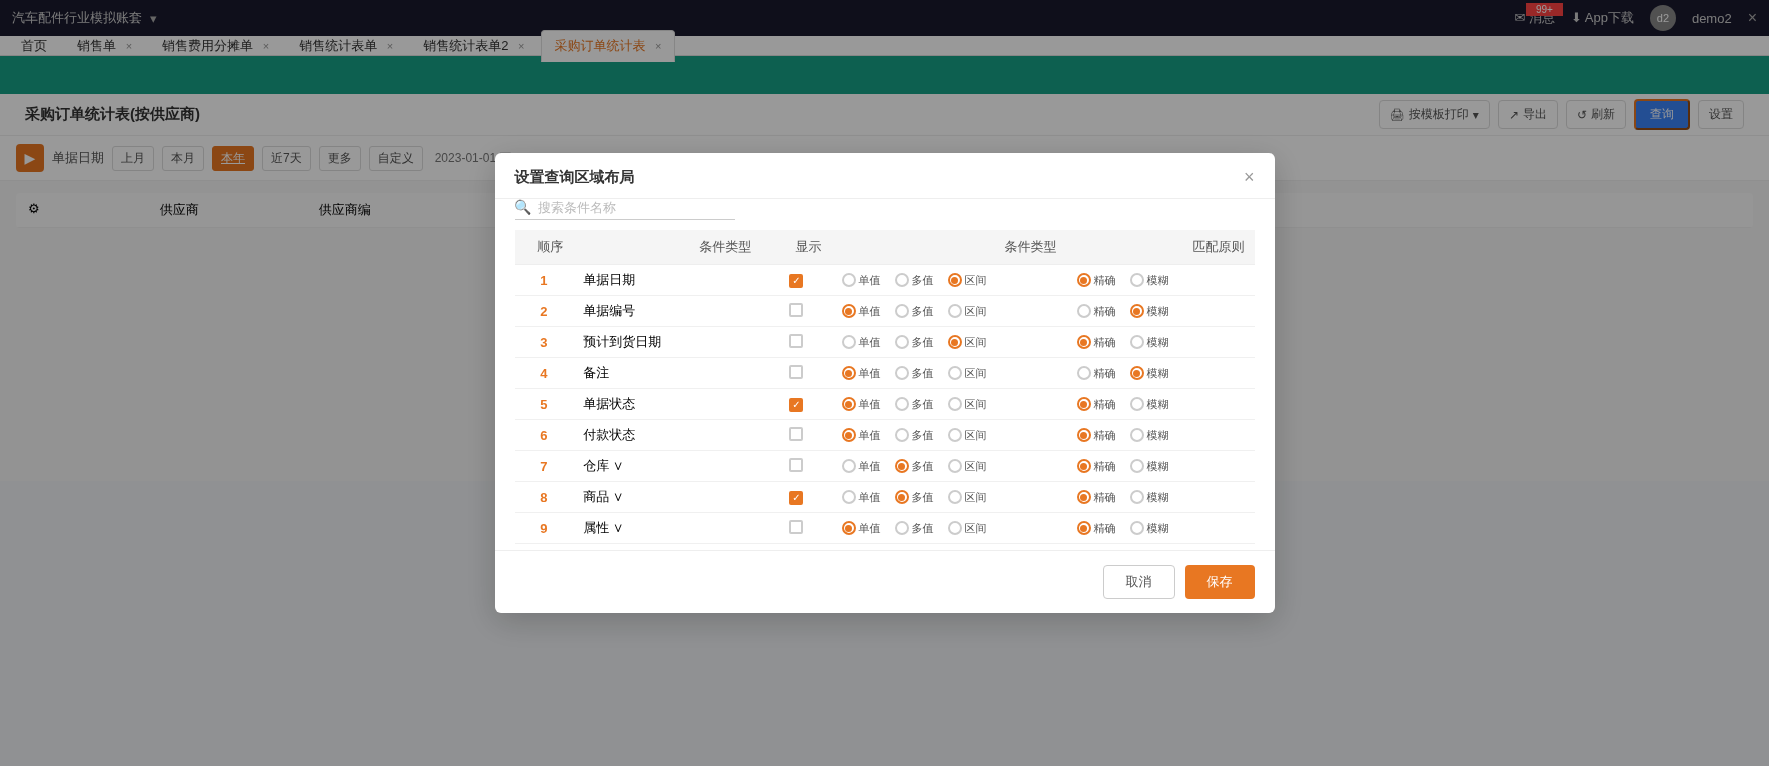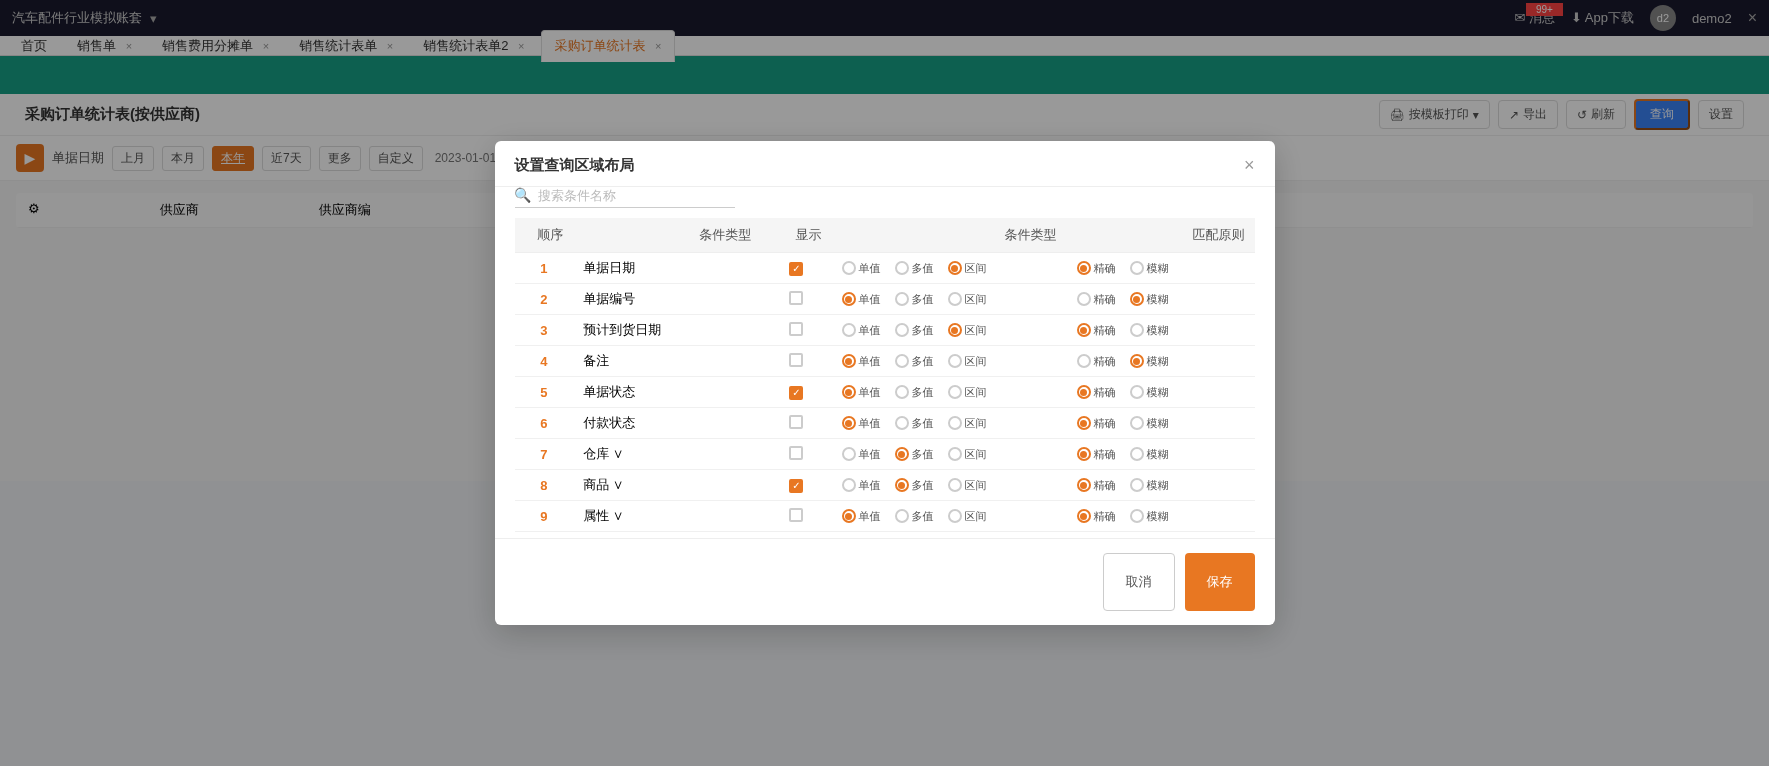--- a/index.html
+++ b/index.html
@@ -215,21 +215,21 @@
 
     
     .modal-footer {
       padding: 14px 20px;
       display: flex;
       justify-content: flex-end;
       gap: 10px;
       border-top: 1px solid #eee;
     }
     .btn-cancel {
-      padding: 19px 22px;
+      padding: 7px 22px;
       border: 1px solid #ccc;
       background: #fff;
       border-radius: 4px;
       cursor: pointer;
       font-size: 13px;
       color: #555;
     }
     .btn-save {
       padding: 7px 22px;
       background: #e87722;

